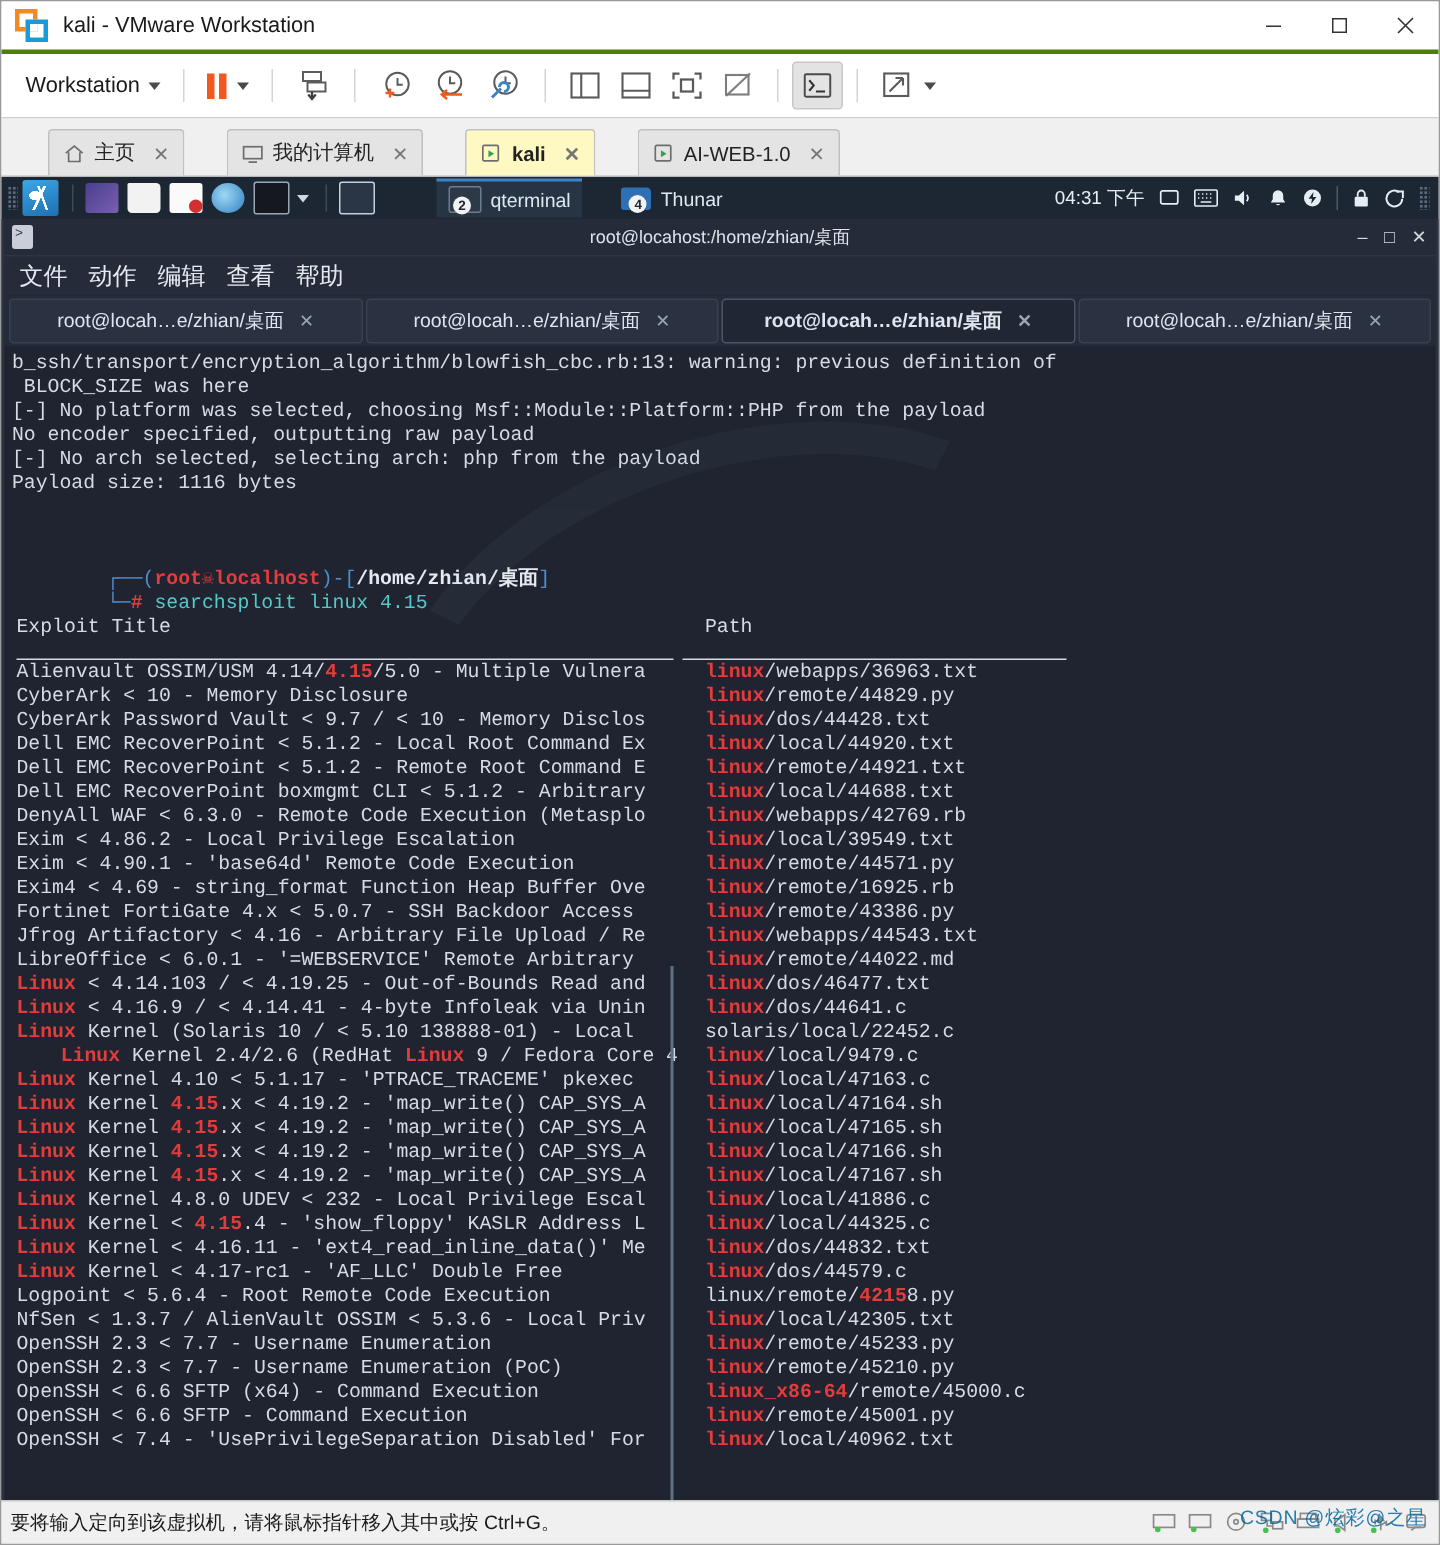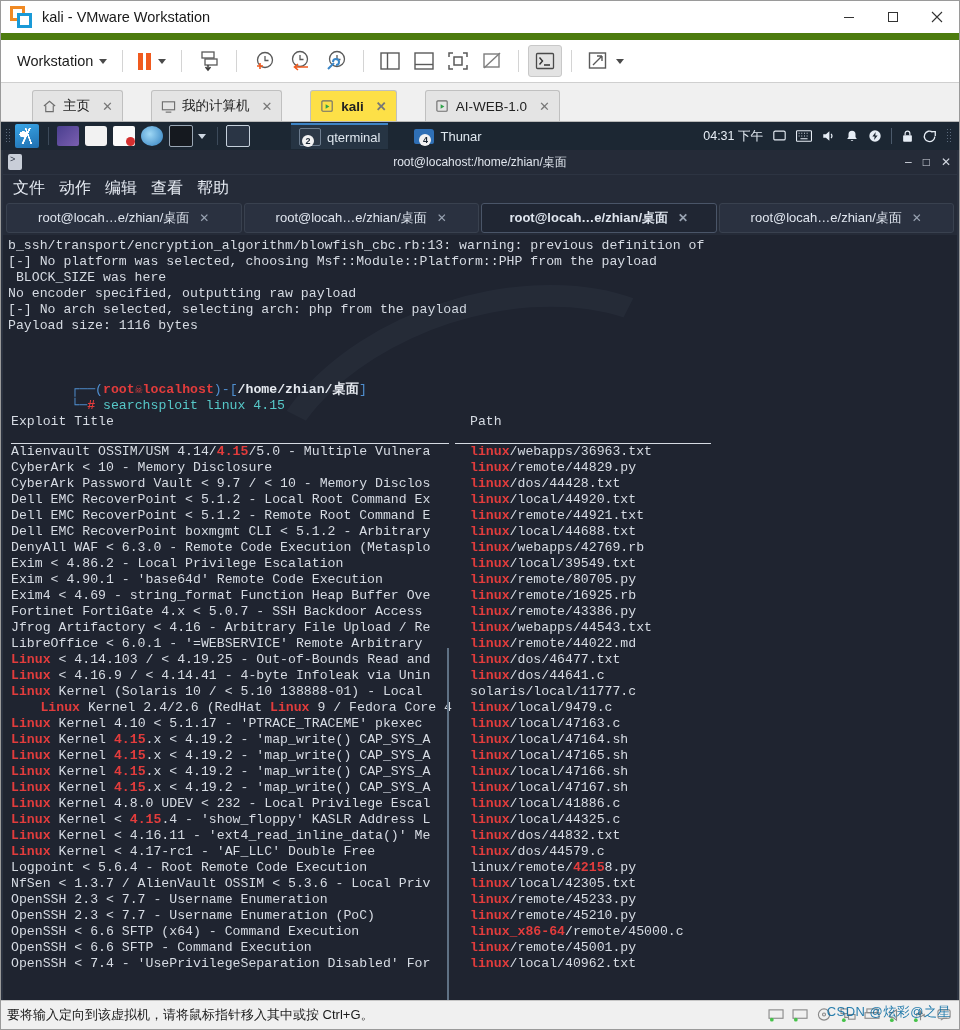--- a/index.html
+++ b/index.html
@@ -7,21 +7,21 @@
     width:960px;height:1030px;overflow:hidden;
     font-family:"Liberation Sans", sans-serif;
     background:#f0f0f0;
     -webkit-font-smoothing:antialiased;
   }
   .app{width:960px;height:1030px;display:flex;flex-direction:column;
        border:1px solid #9a9a9a;box-sizing:border-box;background:#f0f0f0;}
 
   
   .titlebar{height:32px;display:flex;align-items:center;background:#ffffff;
-            border-bottom:7px solid #4d7c0f;flex:0 0 auto;position:relative;}
+            border-bottom:3px solid #4d7c0f;flex:0 0 auto;position:relative;}
   .vm-logo{width:22px;height:22px;margin:0 10px 0 9px;position:relative;flex:0 0 auto;}
   .vm-logo .sq1{position:absolute;left:0;top:0;width:15px;height:15px;border:3px solid #f08a24;box-sizing:border-box;}
   .vm-logo .sq2{position:absolute;left:7px;top:7px;width:15px;height:15px;border:3px solid #1a9ad7;box-sizing:border-box;}
   .vm-logo .sqi{position:absolute;left:7px;top:7px;width:8px;height:8px;background:#ffffff;}
   .title-text{font-size:14.5px;color:#1a1a1a;font-weight:400;}
   .win-ctrls{position:absolute;right:0;top:0;height:32px;display:flex;align-items:center;}
   .win-btn{width:44px;height:32px;display:flex;align-items:center;justify-content:center;
            font-size:13px;color:#333;}
   .win-btn svg{display:block;}
 
@@ -36,21 +36,21 @@
   .pause{display:flex;gap:3px;margin-right:7px;}
   .pause i{display:block;width:5px;height:17px;background:#f05a1e;}
   .tb-toggle{background:#e3e3e3;border:1px solid #c8c8c8;border-radius:3px;}
 
   
   .vmtabs{height:38px;display:flex;align-items:flex-end;background:#f0f0f0;flex:0 0 auto;
           padding-left:6px;border-bottom:1px solid #b9b9b9;}
   .vmtab{height:30px;display:flex;align-items:center;gap:6px;padding:0 9px;
          border:1px solid #c0c0c0;border-bottom:none;background:#e4e4e4;
          border-radius:3px 3px 0 0;margin-right:3px;font-size:13.5px;color:#222;margin-left:25px;}
-  .vmtab.active{background:#fde047;font-weight:bold;}
+  .vmtab.active{background:#fef9c3;font-weight:bold;}
   .vmtab .tc{color:#777;font-size:13px;margin-left:6px;}
   .vmtab svg{display:block;}
 
   
   .kali-panel{height:28px;background:#1c2733;display:flex;align-items:center;
               flex:0 0 auto;color:#cfd8e3;font-size:12.5px;position:relative;}
   .kpl{display:flex;align-items:center;height:28px;}
   .grip{width:7px;height:16px;margin:0 3px 0 4px;
         background-image:radial-gradient(#5b6a7c 45%, transparent 46%);
         background-size:3px 3px;}
@@ -374,22 +374,22 @@
         <span>root@locah…e/zhian/桌面</span>
         <span class="x">✕</span>
       </div>
     </div>
 
     <div class="term-body">
       <div class="bg-ghost"></div>
 
       <div id="preamble">
           <div class="row">b_ssh/transport/encryption_algorithm/blowfish_cbc.rb:13: warning: previous definition of</div>
+          <div class="row"> BLOCK_SIZE was here</div>
           <div class="row">[-] No platform was selected, choosing Msf::Module::Platform::PHP from the payload</div>
-          <div class="row"> BLOCK_SIZE was here</div>
           <div class="row">No encoder specified, outputting raw payload</div>
           <div class="row">[-] No arch selected, selecting arch: php from the payload</div>
           <div class="row">Payload size: 1116 bytes</div>
         </div>
       <div class="row"> </div>
       <div class="row"> </div>
 
       <div class="prompt-line">
         <span class="c-blue">┌──(</span><span class="c-red">root</span><span class="c-red">☠</span><span class="c-red">localhost</span><span class="c-blue">)-[</span><span style="color:#e6eaf0;font-weight:bold">/home/zhian/桌面</span><span class="c-blue">]</span>
       </div>
@@ -410,28 +410,28 @@
 
       <div class="results" id="results">
           <div class="res-row"><div class="res-title" style="padding-left: 3px;"><span class="c-grey">Alienvault OSSIM/USM 4.14/</span><span class="c-red">4.15</span><span class="c-grey">/5.0 - Multiple Vulnera</span></div><div class="res-path"><span class="c-red">linux</span><span class="c-grey">/webapps/36963.txt</span></div></div>
           <div class="res-row"><div class="res-title" style="padding-left: 3px;"><span class="c-grey">CyberArk &lt; 10 - Memory Disclosure</span></div><div class="res-path"><span class="c-red">linux</span><span class="c-grey">/remote/44829.py</span></div></div>
           <div class="res-row"><div class="res-title" style="padding-left: 3px;"><span class="c-grey">CyberArk Password Vault &lt; 9.7 / &lt; 10 - Memory Disclos</span></div><div class="res-path"><span class="c-red">linux</span><span class="c-grey">/dos/44428.txt</span></div></div>
           <div class="res-row"><div class="res-title" style="padding-left: 3px;"><span class="c-grey">Dell EMC RecoverPoint &lt; 5.1.2 - Local Root Command Ex</span></div><div class="res-path"><span class="c-red">linux</span><span class="c-grey">/local/44920.txt</span></div></div>
           <div class="res-row"><div class="res-title" style="padding-left: 3px;"><span class="c-grey">Dell EMC RecoverPoint &lt; 5.1.2 - Remote Root Command E</span></div><div class="res-path"><span class="c-red">linux</span><span class="c-grey">/remote/44921.txt</span></div></div>
           <div class="res-row"><div class="res-title" style="padding-left: 3px;"><span class="c-grey">Dell EMC RecoverPoint boxmgmt CLI &lt; 5.1.2 - Arbitrary</span></div><div class="res-path"><span class="c-red">linux</span><span class="c-grey">/local/44688.txt</span></div></div>
           <div class="res-row"><div class="res-title" style="padding-left: 3px;"><span class="c-grey">DenyAll WAF &lt; 6.3.0 - Remote Code Execution (Metasplo</span></div><div class="res-path"><span class="c-red">linux</span><span class="c-grey">/webapps/42769.rb</span></div></div>
           <div class="res-row"><div class="res-title" style="padding-left: 3px;"><span class="c-grey">Exim &lt; 4.86.2 - Local Privilege Escalation</span></div><div class="res-path"><span class="c-red">linux</span><span class="c-grey">/local/39549.txt</span></div></div>
-          <div class="res-row"><div class="res-title" style="padding-left: 3px;"><span class="c-grey">Exim &lt; 4.90.1 - 'base64d' Remote Code Execution</span></div><div class="res-path"><span class="c-red">linux</span><span class="c-grey">/remote/80705.py</span></div></div>
+          <div class="res-row"><div class="res-title" style="padding-left: 3px;"><span class="c-grey">Exim &lt; 4.90.1 - 'base64d' Remote Code Execution</span></div><div class="res-path"><span class="c-red">linux</span><span class="c-grey">/remote/44571.py</span></div></div>
           <div class="res-row"><div class="res-title" style="padding-left: 3px;"><span class="c-grey">Exim4 &lt; 4.69 - string_format Function Heap Buffer Ove</span></div><div class="res-path"><span class="c-red">linux</span><span class="c-grey">/remote/16925.rb</span></div></div>
           <div class="res-row"><div class="res-title" style="padding-left: 3px;"><span class="c-grey">Fortinet FortiGate 4.x &lt; 5.0.7 - SSH Backdoor Access</span></div><div class="res-path"><span class="c-red">linux</span><span class="c-grey">/remote/43386.py</span></div></div>
           <div class="res-row"><div class="res-title" style="padding-left: 3px;"><span class="c-grey">Jfrog Artifactory &lt; 4.16 - Arbitrary File Upload / Re</span></div><div class="res-path"><span class="c-red">linux</span><span class="c-grey">/webapps/44543.txt</span></div></div>
           <div class="res-row"><div class="res-title" style="padding-left: 3px;"><span class="c-grey">LibreOffice &lt; 6.0.1 - '=WEBSERVICE' Remote Arbitrary</span></div><div class="res-path"><span class="c-red">linux</span><span class="c-grey">/remote/44022.md</span></div></div>
           <div class="res-row"><div class="res-title" style="padding-left: 3px;"><span class="c-red">Linux</span><span class="c-grey"> &lt; 4.14.103 / &lt; 4.19.25 - Out-of-Bounds Read and</span></div><div class="res-path"><span class="c-red">linux</span><span class="c-grey">/dos/46477.txt</span></div></div>
           <div class="res-row"><div class="res-title" style="padding-left: 3px;"><span class="c-red">Linux</span><span class="c-grey"> &lt; 4.16.9 / &lt; 4.14.41 - 4-byte Infoleak via Unin</span></div><div class="res-path"><span class="c-red">linux</span><span class="c-grey">/dos/44641.c</span></div></div>
-          <div class="res-row"><div class="res-title" style="padding-left: 3px;"><span class="c-red">Linux</span><span class="c-grey"> Kernel (Solaris 10 / &lt; 5.10 138888-01) - Local</span></div><div class="res-path"><span class="c-grey">solaris/local/11777.c</span></div></div>
+          <div class="res-row"><div class="res-title" style="padding-left: 3px;"><span class="c-red">Linux</span><span class="c-grey"> Kernel (Solaris 10 / &lt; 5.10 138888-01) - Local</span></div><div class="res-path"><span class="c-grey">solaris/local/22452.c</span></div></div>
           <div class="res-row"><div class="res-title" style="padding-left: 3px; text-align: right;"><span class="c-red">Linux</span><span class="c-grey"> Kernel 2.4/2.6 (RedHat </span><span class="c-red">Linux</span><span class="c-grey"> 9 / Fedora Core 4</span></div><div class="res-path"><span class="c-red">linux</span><span class="c-grey">/local/9479.c</span></div></div>
           <div class="res-row"><div class="res-title" style="padding-left: 3px;"><span class="c-red">Linux</span><span class="c-grey"> Kernel 4.10 &lt; 5.1.17 - 'PTRACE_TRACEME' pkexec</span></div><div class="res-path"><span class="c-red">linux</span><span class="c-grey">/local/47163.c</span></div></div>
           <div class="res-row"><div class="res-title" style="padding-left: 3px;"><span class="c-red">Linux</span><span class="c-grey"> Kernel </span><span class="c-red">4.15</span><span class="c-grey">.x &lt; 4.19.2 - 'map_write() CAP_SYS_A</span></div><div class="res-path"><span class="c-red">linux</span><span class="c-grey">/local/47164.sh</span></div></div>
           <div class="res-row"><div class="res-title" style="padding-left: 3px;"><span class="c-red">Linux</span><span class="c-grey"> Kernel </span><span class="c-red">4.15</span><span class="c-grey">.x &lt; 4.19.2 - 'map_write() CAP_SYS_A</span></div><div class="res-path"><span class="c-red">linux</span><span class="c-grey">/local/47165.sh</span></div></div>
           <div class="res-row"><div class="res-title" style="padding-left: 3px;"><span class="c-red">Linux</span><span class="c-grey"> Kernel </span><span class="c-red">4.15</span><span class="c-grey">.x &lt; 4.19.2 - 'map_write() CAP_SYS_A</span></div><div class="res-path"><span class="c-red">linux</span><span class="c-grey">/local/47166.sh</span></div></div>
           <div class="res-row"><div class="res-title" style="padding-left: 3px;"><span class="c-red">Linux</span><span class="c-grey"> Kernel </span><span class="c-red">4.15</span><span class="c-grey">.x &lt; 4.19.2 - 'map_write() CAP_SYS_A</span></div><div class="res-path"><span class="c-red">linux</span><span class="c-grey">/local/47167.sh</span></div></div>
           <div class="res-row"><div class="res-title" style="padding-left: 3px;"><span class="c-red">Linux</span><span class="c-grey"> Kernel 4.8.0 UDEV &lt; 232 - Local Privilege Escal</span></div><div class="res-path"><span class="c-red">linux</span><span class="c-grey">/local/41886.c</span></div></div>
           <div class="res-row"><div class="res-title" style="padding-left: 3px;"><span class="c-red">Linux</span><span class="c-grey"> Kernel &lt; </span><span class="c-red">4.15</span><span class="c-grey">.4 - 'show_floppy' KASLR Address L</span></div><div class="res-path"><span class="c-red">linux</span><span class="c-grey">/local/44325.c</span></div></div>
           <div class="res-row"><div class="res-title" style="padding-left: 3px;"><span class="c-red">Linux</span><span class="c-grey"> Kernel &lt; 4.16.11 - 'ext4_read_inline_data()' Me</span></div><div class="res-path"><span class="c-red">linux</span><span class="c-grey">/dos/44832.txt</span></div></div>
           <div class="res-row"><div class="res-title" style="padding-left: 3px;"><span class="c-red">Linux</span><span class="c-grey"> Kernel &lt; 4.17-rc1 - 'AF_LLC' Double Free</span></div><div class="res-path"><span class="c-red">linux</span><span class="c-grey">/dos/44579.c</span></div></div>

